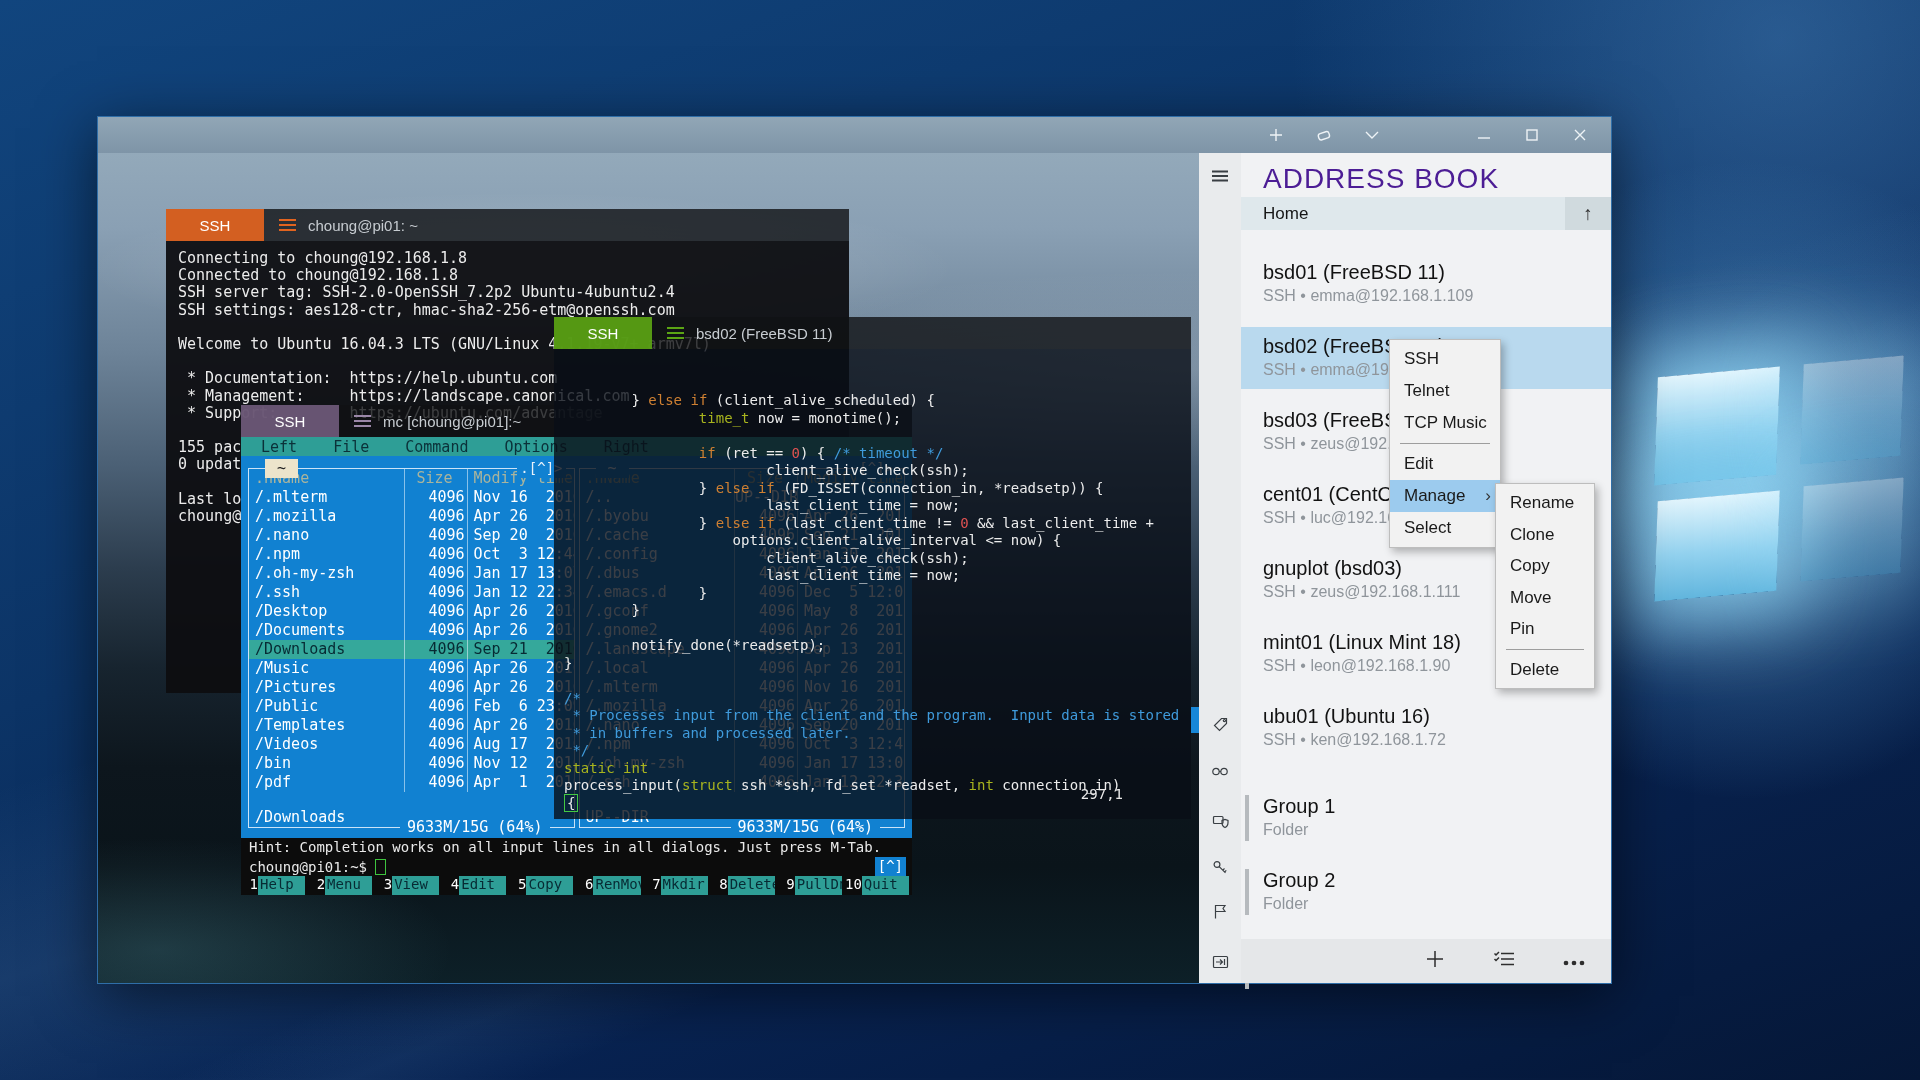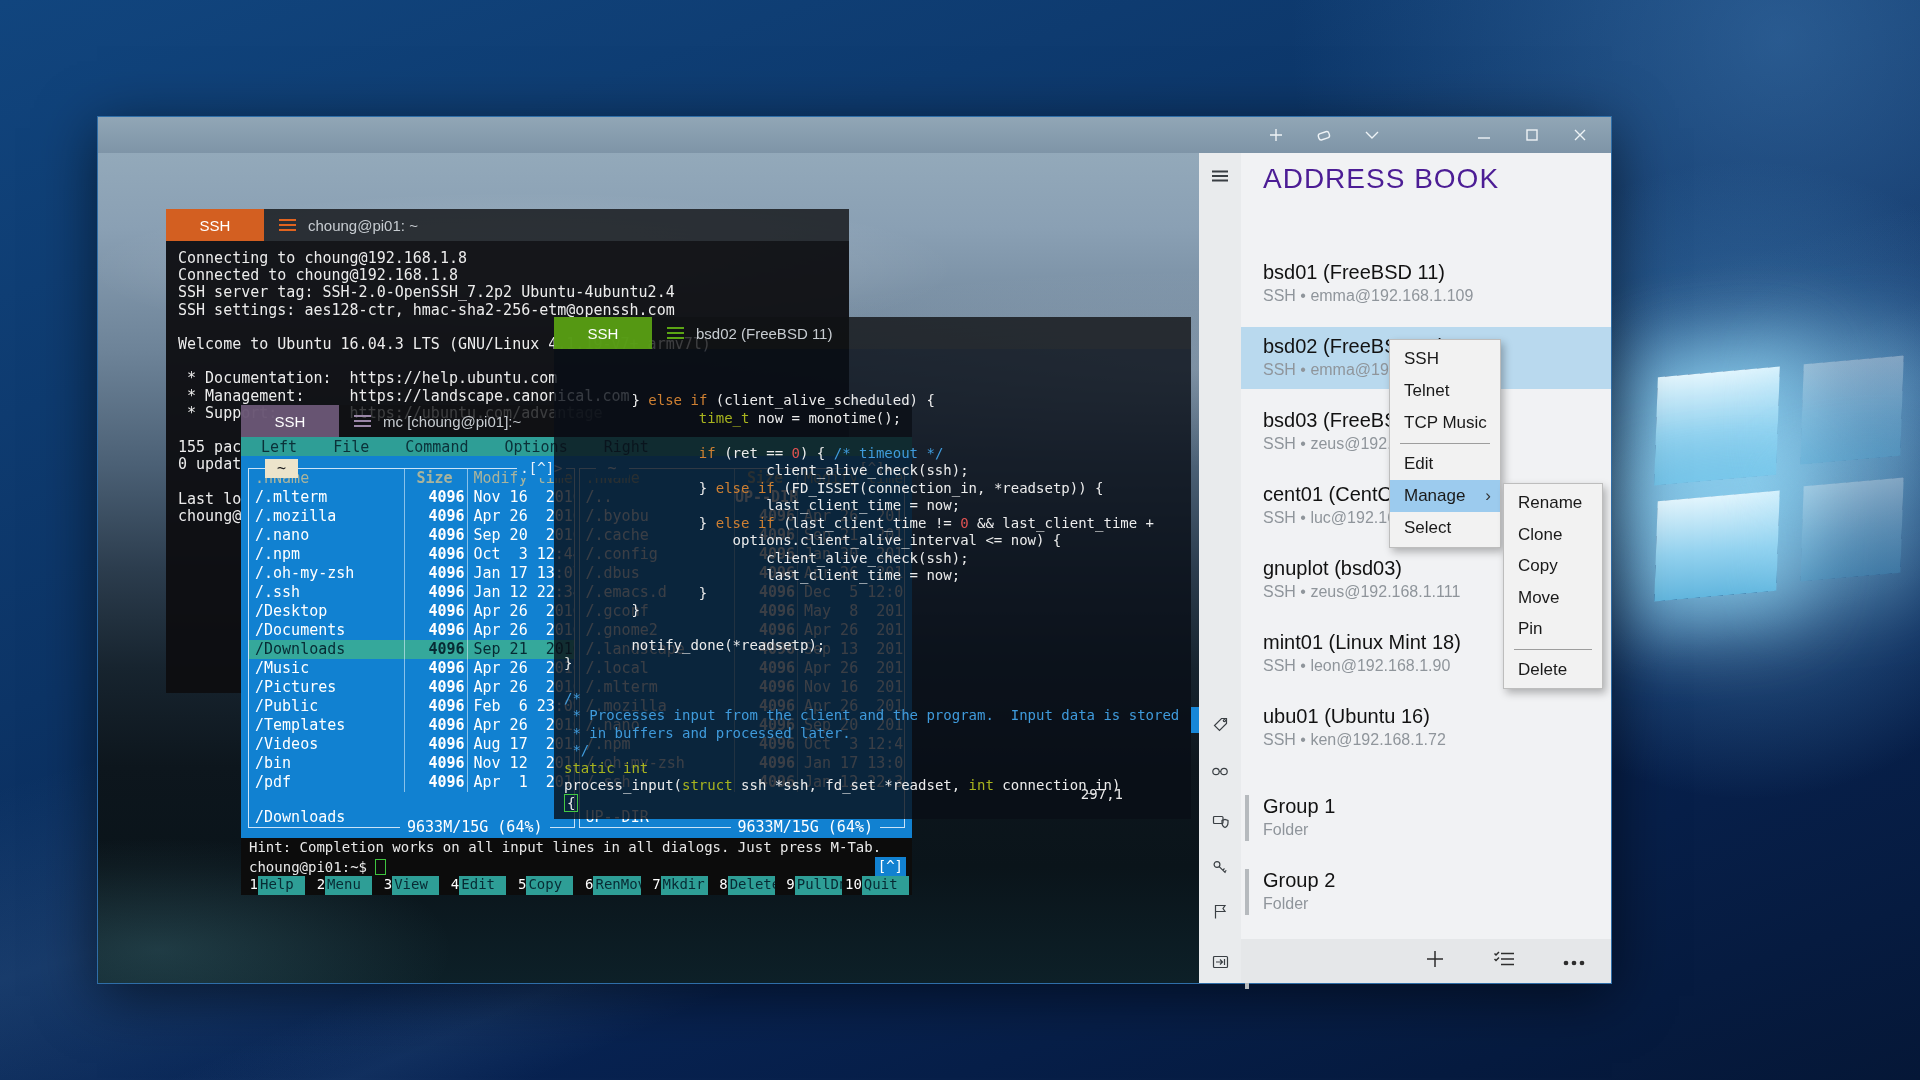--- a/index.html
+++ b/index.html
@@ -71,21 +71,21 @@
   .mc-tab{position:absolute;top:-10px;left:16px;height:19px;line-height:19px;padding:0 12px;
       font-size:15px;z-index:1;}
   .mc-tab.active{background:#ece4cb;color:#222;}
   .mc-tab.inactive{background:var(--mc-blue);color:#fff;}
   .mc-corner{position:absolute;top:-10px;right:8px;height:19px;line-height:19px;
       background:var(--mc-blue);padding:0 3px;color:#e8f2fa;font-size:14px;z-index:1;}
   .mc-usage{position:absolute;bottom:-10px;right:24px;height:19px;line-height:19px;
       background:var(--mc-blue);padding:0 7px;color:#fff;font-size:15px;z-index:1;}
   .mc-row{display:flex;flex:0 0 19px;height:19px;line-height:19px;font-size:15px;color:#fff;overflow:hidden;}
   .mc-row .n{flex:1;padding-left:6px;white-space:pre;overflow:hidden;display:flex;}
-  .mc-row .s{width:60px;text-align:right;border-left:1px solid rgba(235,245,255,.55);padding-right:2px;white-space:pre;overflow:hidden;font-weight:bold;}
+  .mc-row .s{width:60px;text-align:right;border-left:1px solid rgba(235,245,255,.55);padding-right:2px;white-space:pre;overflow:hidden;}
   .mc-row .d{width:100px;border-left:1px solid rgba(235,245,255,.55);padding-left:6px;white-space:pre;overflow:hidden;}
   .mc-head span, .mc-head .n i, .mc-head .n b{color:#a9b49d;font-weight:400;font-style:normal;}
   .mc-head .n b{flex:1;text-align:left;}
   .mc-head .s{text-align:center;}
   .mc-row.sel{background:var(--mc-sel);}
   .mc-row.sel span, .mc-row.sel .n{color:#072a33;}
   .mc-spacer{flex:1;}
   .mc-status{flex:0 0 19px;height:19px;line-height:19px;padding-left:6px;color:#fff;font-size:15px;white-space:pre;}
   .mc-bottom{flex:0 0 57px;background:#0c0c0c;font-size:14px;color:#e9e9e9;display:flex;flex-direction:column;}
   .mc-hint{height:19px;line-height:19px;padding-left:8px;white-space:pre;overflow:hidden;}
@@ -117,21 +117,21 @@
   .ab-row.folder .bar{position:absolute;left:4px;top:8px;bottom:8px;width:4px;background:#b6babe;}
   .ab-gap{height:16px;}
   .ab-footer{position:absolute;left:0;right:0;bottom:0;height:44px;background:#e5e7e9;
       display:flex;align-items:center;justify-content:flex-end;gap:48px;padding-right:26px;}
   .ab-footer .fi svg{stroke:#2e2e2e;stroke-width:1.5;fill:none;}
 
   
   .cmenu{position:absolute;background:#f2f2f2;border:1px solid #bdbdbd;
       box-shadow:3px 4px 8px rgba(0,0,0,.28);padding:3px 0;}
   .m-main{left:1291px;top:222px;width:110px;z-index:6;}
-  .m-sub{left:1397px;top:366px;width:98px;z-index:7;margin-left:8px;}
+  .m-sub{left:1397px;top:366px;width:98px;z-index:7;}
   .menu-item{height:32px;line-height:32px;padding-left:14px;font-size:17px;color:#1a1a1a;display:flex;}
   .m-sub .menu-item{height:31.5px;line-height:31.5px;}
   .menu-item .arrow{margin-left:auto;margin-right:9px;font-size:17px;color:#333;}
   .menu-item.hl{background:#9ccbee;}
   .menu-div{height:1px;background:#9e9e9e;margin:4px 10px;}
 </style>
 </head>
 <body>
 
 <div class="desktop">
@@ -505,20 +505,24 @@
         <svg width="17" height="14">
             <rect x="1.5" y="1.5" width="14" height="11" rx="1"></rect>
             <path d="M4 7h6M8 4.5L10.5 7 8 9.5M12.5 4v6"></path>
           </svg>
         </span>
     </div>
     <div class="nav-pill"></div>
 
     <div class="ablist">
       <div class="ab-head">ADDRESS BOOK</div>
+      <div class="ab-home">
+        <span class="lbl">Home</span>
+        <span class="ab-up">↑</span>
+      </div>
       <div class="ab-rows">
           <div class="ab-row">
             <div class="t">bsd01 (FreeBSD 11)</div>
             <div class="u">SSH • emma@192.168.1.109</div>
           </div>
           <div class="ab-row sel">
             <div class="t">bsd02 (FreeBSD 11)</div>
             <div class="u">SSH • emma@192.168.1.110</div>
           </div>
           <div class="ab-row">

